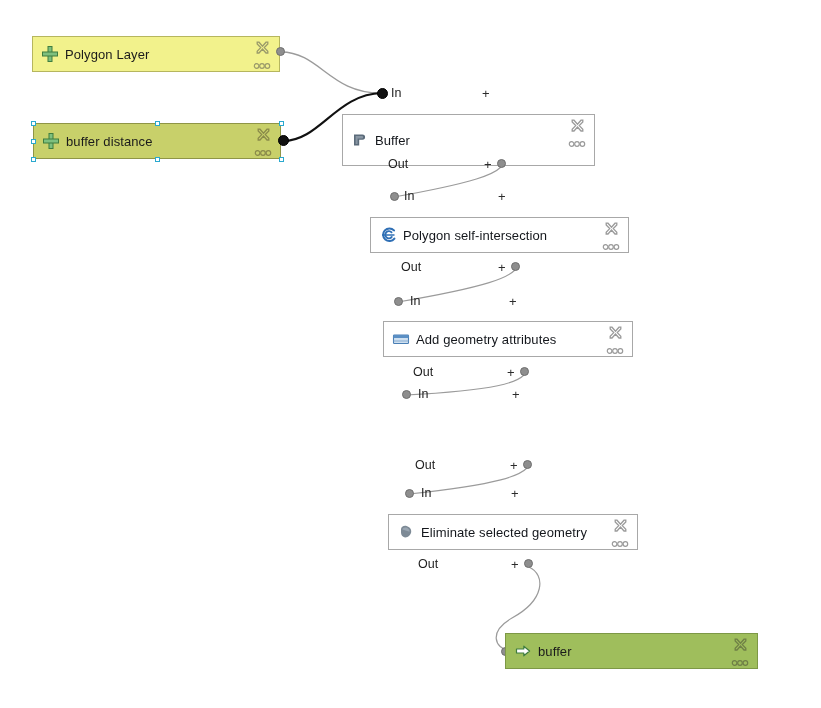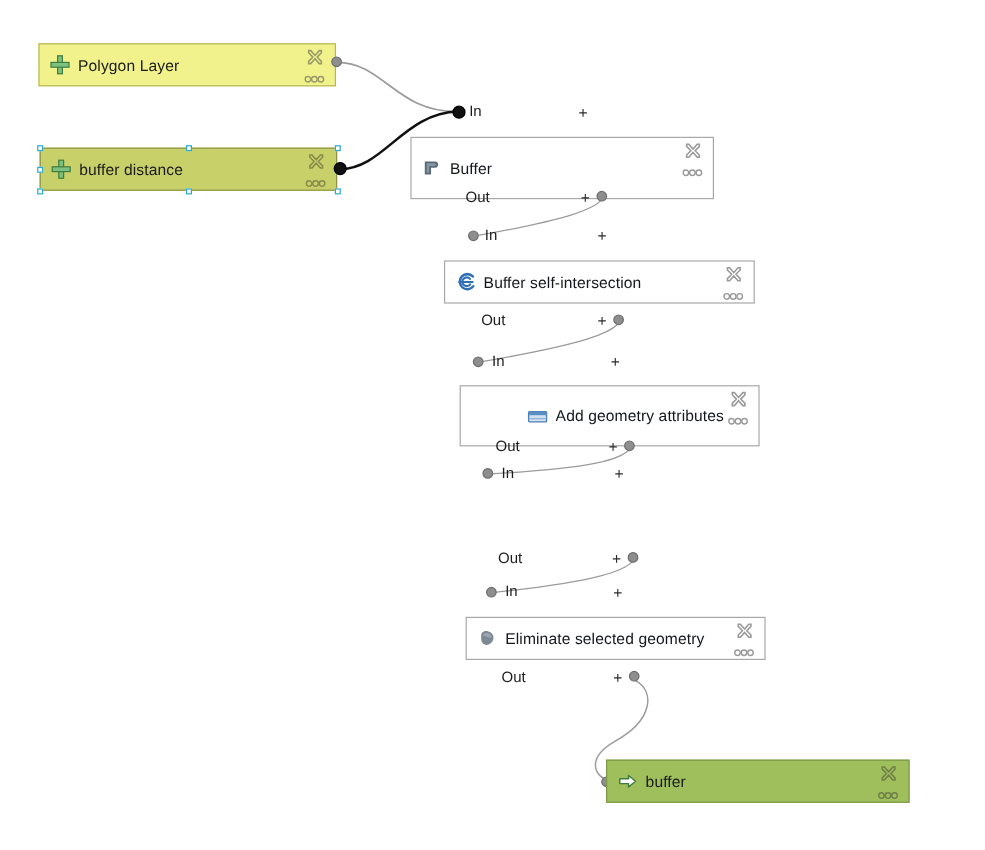--- a/index.html
+++ b/index.html
@@ -219,42 +219,42 @@
   <span class="port-label" style="left:404px; top:189px;">In</span>
   <span class="plus" style="left:498px; top:190px;">+</span>
   <div class="port-dot grey" style="left:390px; top:192px;"></div>
 
   <div class="node-box" style="left:370px; top:217px; width:259px; height:36px;">
     <svg class="node-icon" viewBox="0 0 18 18">
       <path d="M15 4.4 A6.3 6.3 0 1 0 15.4 12.6" fill="none" stroke="#2f6fb5" stroke-width="2.1" stroke-linecap="round"></path>
       <path d="M12.6 6.4 A3.6 3.6 0 1 0 12.8 10.9" fill="none" stroke="#2f6fb5" stroke-width="1.8" stroke-linecap="round"></path>
       <path d="M3 9 L15.5 9" stroke="#2f6fb5" stroke-width="1.5"></path>
     </svg>
-    <span class="node-label">Buffer self-intersection</span>
+    <span class="node-label">Polygon self-intersection</span>
     <div class="corner-tools">
       <svg class="x-ico" width="17" height="17" viewBox="0 0 17 17">
         <path d="M3.2 2.2 L5 2.2 L8.5 6.2 L12 2.2 L13.8 2.2 L13.8 4 L10.3 7.6 L13.8 11.2 L13.8 13 L12 13 L8.5 9 L5 13 L3.2 13 L3.2 11.2 L6.7 7.6 L3.2 4 Z" fill="none" stroke="#9a9a9a" stroke-width="1.3"></path>
       </svg>
       <svg class="dots-ico" width="18" height="9" viewBox="0 0 18 9">
         <circle cx="3.6" cy="5" r="2.3" fill="none" stroke="#9a9a9a" stroke-width="1.2"></circle>
         <circle cx="9" cy="5" r="2.3" fill="none" stroke="#9a9a9a" stroke-width="1.2"></circle>
         <circle cx="14.4" cy="5" r="2.3" fill="none" stroke="#9a9a9a" stroke-width="1.2"></circle>
       </svg>
     </div>
   </div>
 
   <span class="port-label" style="left:401px; top:260px;">Out</span>
   <span class="plus" style="left:498px; top:261px;">+</span>
   <div class="port-dot grey" style="left:511px; top:262px;"></div>
 
   <span class="port-label" style="left:410px; top:294px;">In</span>
   <span class="plus" style="left:509px; top:295px;">+</span>
   <div class="port-dot grey" style="left:394px; top:297px;"></div>
 
-  <div class="node-box" style="left:383px; top:321px; width:250px; height:51px;padding-left:47px;">
+  <div class="node-box" style="left:383px; top:321px; width:250px; height:36px;">
     <svg class="node-icon" viewBox="0 0 18 18">
       <rect x="1.5" y="5" width="15" height="8.5" rx="0.8" fill="#cfe0f0" stroke="#4a7fb5" stroke-width="1.1"></rect>
       <rect x="1.5" y="5" width="15" height="3" fill="#5b8fc4"></rect>
       <path d="M1.5 11 H16.5" stroke="#7fa6cd" stroke-width="0.9"></path>
     </svg>
     <span class="node-label">Add geometry attributes</span>
     <div class="corner-tools">
       <svg class="x-ico" width="17" height="17" viewBox="0 0 17 17">
         <path d="M3.2 2.2 L5 2.2 L8.5 6.2 L12 2.2 L13.8 2.2 L13.8 4 L10.3 7.6 L13.8 11.2 L13.8 13 L12 13 L8.5 9 L5 13 L3.2 13 L3.2 11.2 L6.7 7.6 L3.2 4 Z" fill="none" stroke="#9a9a9a" stroke-width="1.3"></path>
       </svg>

